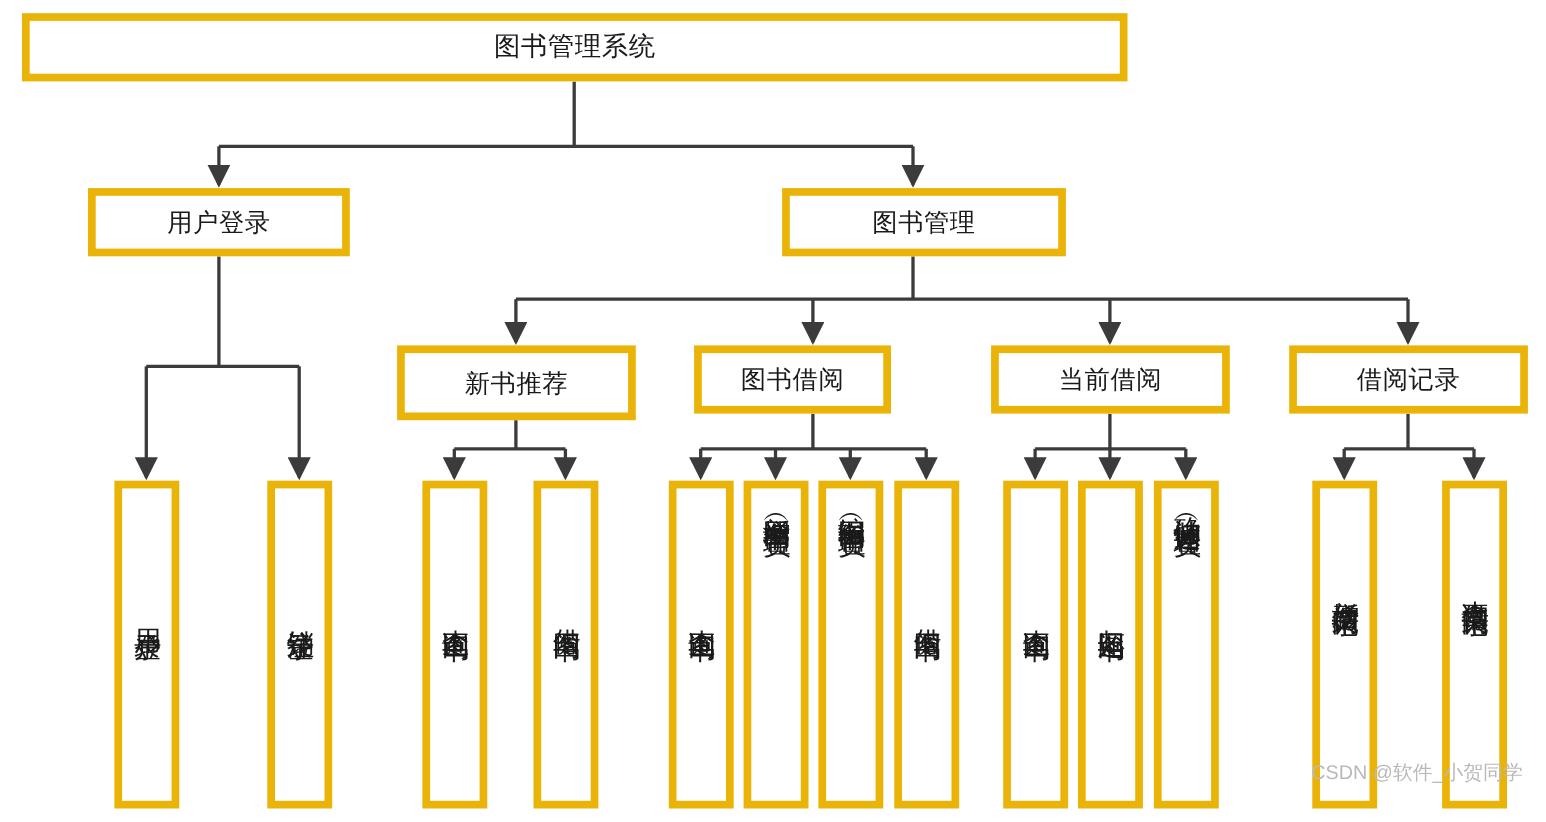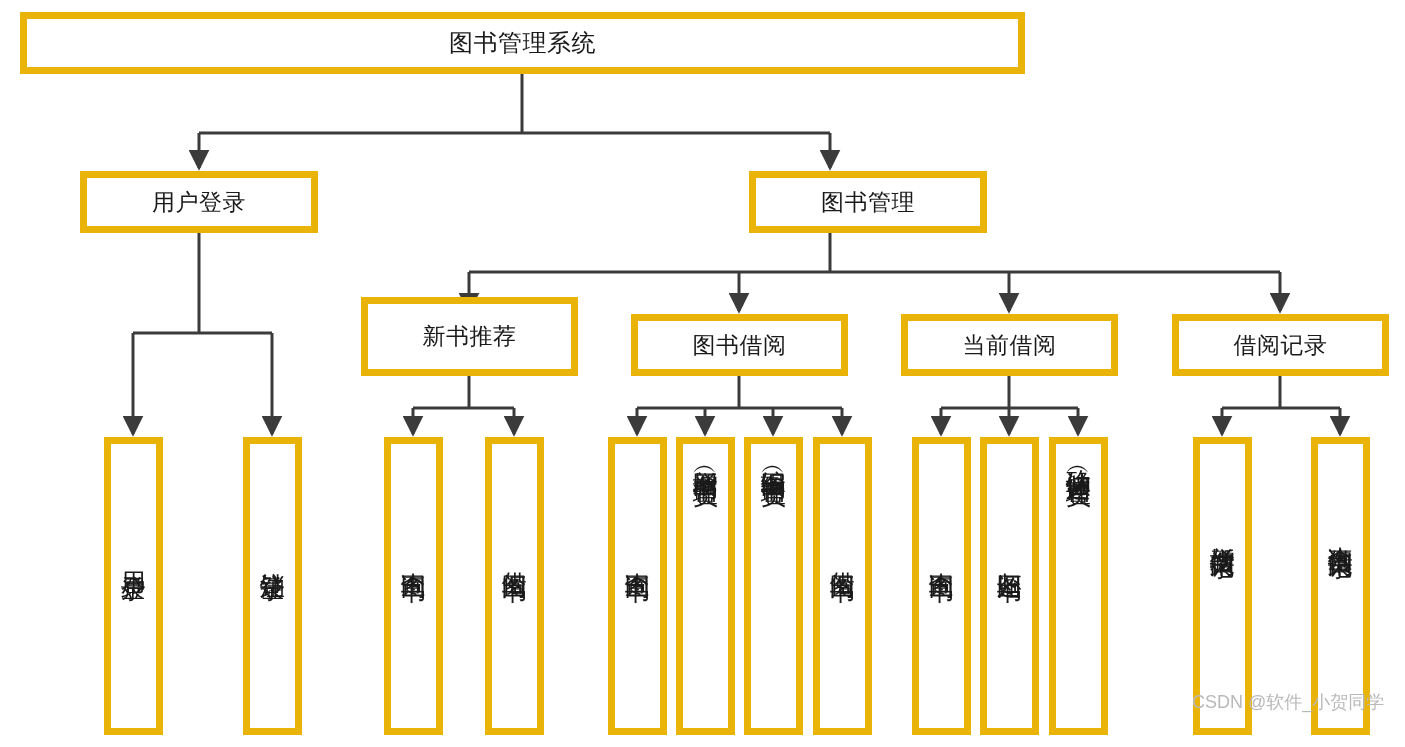--- a/index.html
+++ b/index.html
@@ -134,28 +134,28 @@
     </g>
   </svg>
 
   <div class="node node-root" style="left:20px; top:12px; width:1005px; height:62px;">
     <span class="node-label">图书管理系统</span>
   </div>
 
   <div class="node node-l2" style="left:80px; top:171px; width:238px; height:62px;">
     <span class="node-label">用户登录</span>
   </div>
-  <div class="node node-l2" style="left:711px; top:171px; width:238px; height:62px;margin-left:38px;">
+  <div class="node node-l2" style="left:711px; top:171px; width:258px; height:62px;">
     <span class="node-label">图书管理</span>
   </div>
 
-  <div class="node node-l3" style="left:361px; top:297px; width:217px; height:79px;">
+  <div class="node node-l3" style="left:361px; top:314px; width:217px; height:68px;">
     <span class="node-label">新书推荐</span>
   </div>
-  <div class="node node-l3" style="left:631px; top:314px; width:217px; height:62px;">
+  <div class="node node-l3" style="left:631px; top:314px; width:179px; height:62px;">
     <span class="node-label">图书借阅</span>
   </div>
   <div class="node node-l3" style="left:1172px; top:314px; width:217px; height:62px;">
     <span class="node-label">借阅记录</span>
   </div>
   <div class="node node-l3" style="left:901px; top:314px; width:217px; height:62px;">
     <span class="node-label">当前借阅</span>
   </div>
 
   <div class="node node-leaf leaf-short" style="left:104px; top:437px; width:59px; height:298px;">

